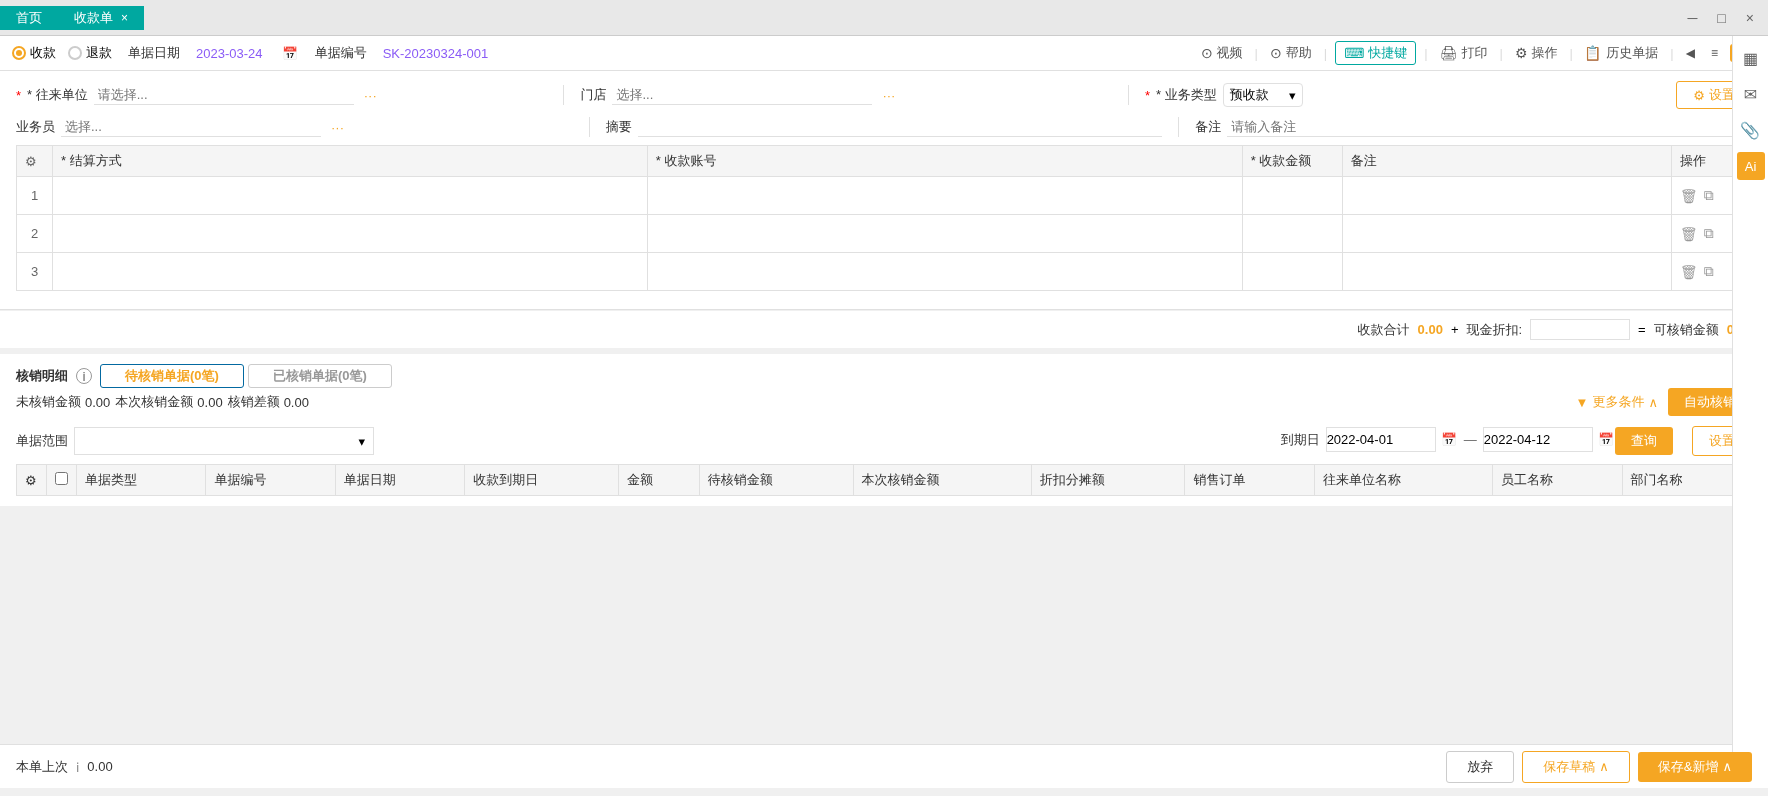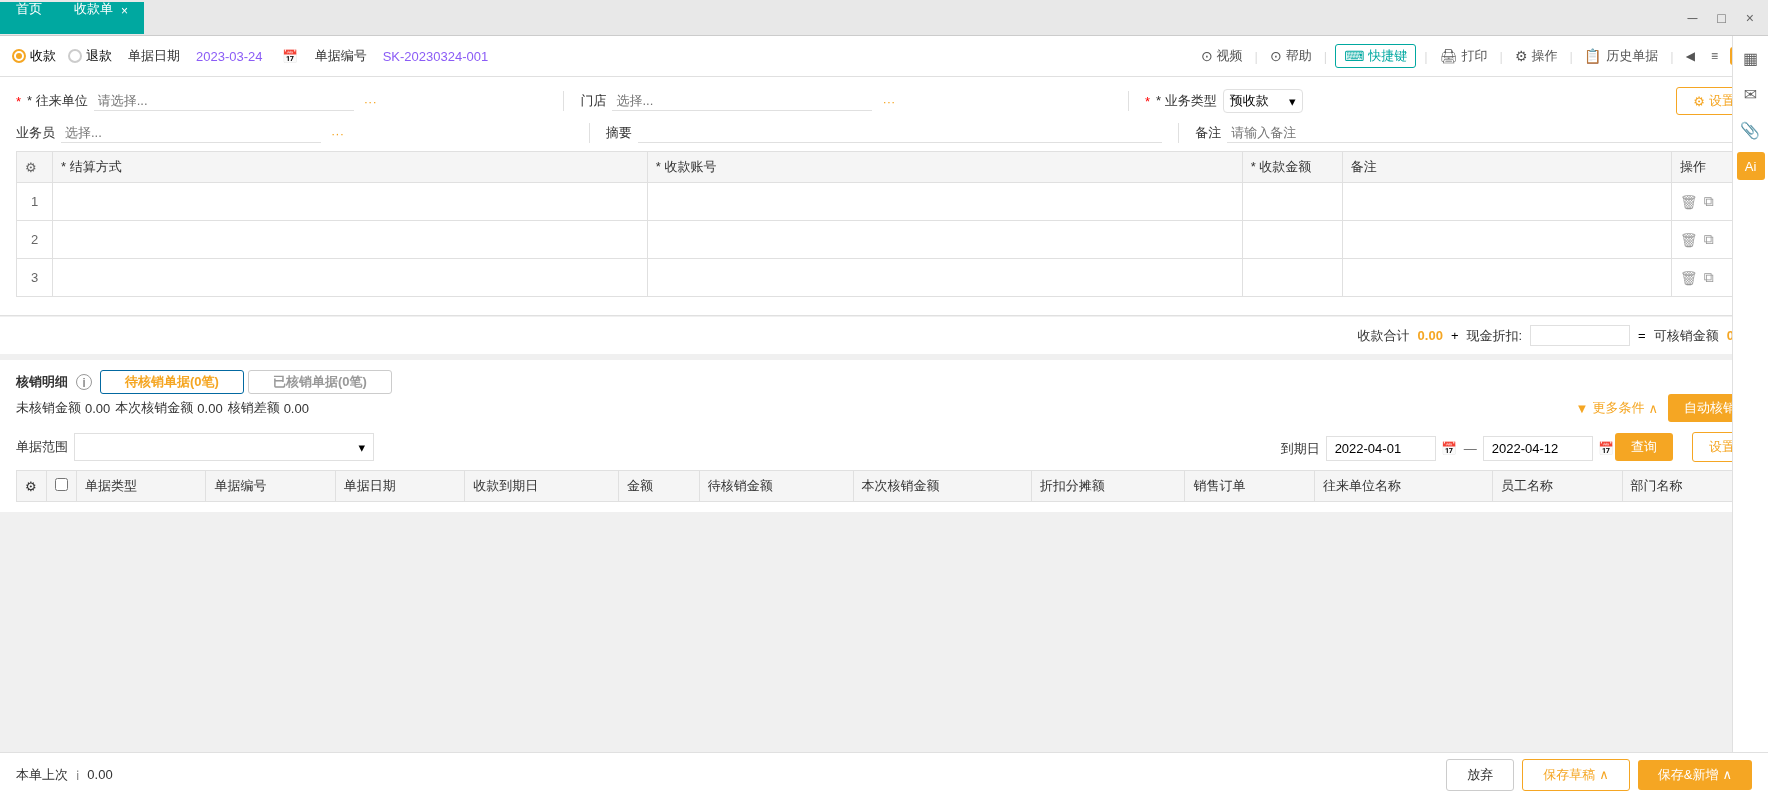--- a/index.html
+++ b/index.html
@@ -5,38 +5,38 @@
     * { box-sizing: border-box; margin: 0; padding: 0; font-family: 'Microsoft YaHei', Arial, sans-serif; font-size: 13px; }
     body { background: #f0f0f0; width: 1768px; height: 796px; overflow: hidden; }
 
     
     .tab-bar {
       display: flex; align-items: center;
       background: #e8e8e8; height: 36px;
       border-bottom: 1px solid #ccc;
     }
     .tab-item {
-      display: flex; align-items: flex-end; padding: 16px 16px;
+      display: flex; align-items: center; padding: 8px 16px;
       height: 24px; cursor: pointer; font-size: 13px; color: #333;
     }
     .tab-item.active {
       background: #00a8a0; color: #fff;
     }
     .tab-item .close-btn {
       margin-left: 8px; font-size: 12px; cursor: pointer; color: #fff;
     }
     .tab-item:not(.active) .close-btn { color: #666; }
     .tab-home { background: #00a8a0; color: #fff; }
     .tab-bar-right { margin-left: auto; display: flex; align-items: center; padding-right: 8px; gap: 8px; }
     .win-btn { cursor: pointer; font-size: 14px; color: #666; padding: 2px 6px; }
 
     
     .toolbar {
       display: flex; align-items: center;
-      background: #fff; height: 41px;
+      background: #fff; height: 35px;
       border-bottom: 1px solid #e0e0e0;
       padding: 0 12px; gap: 16px;
     }
     .radio-group { display: flex; align-items: center; gap: 12px; }
     .radio-item { display: flex; align-items: center; gap: 4px; cursor: pointer; }
     .radio-circle {
       width: 14px; height: 14px; border-radius: 50%;
       border: 2px solid #ccc; display: flex; align-items: center; justify-content: center;
     }
     .radio-circle.checked { border-color: #f5a623; }
@@ -130,30 +130,30 @@
       display: flex; align-items: center; gap: 5px;
       margin-bottom: 10px; font-size: 13px; color: #333;
     }
     .summary-item { display: flex; align-items: center; gap: 4px; }
     .summary-value { color: #333; }
 
     .filter-row {
       display: flex; align-items: center; justify-content: space-between;
       margin-bottom: 8px;
     }
-    .filter-left { display: flex; align-items: flex-end; gap: 16px; flex: 1; }
+    .filter-left { display: flex; align-items: flex-start; gap: 16px; flex: 1; }
     .filter-field { display: flex; align-items: center; gap: 6px; flex: 1; }
     .filter-select {
       border: 1px solid #e0e0e0; padding: 4px 8px;
       outline: none; flex: 1; max-width: 300px; cursor: pointer;
       display: flex; align-items: center; justify-content: space-between;
       background: #fff;
     }
     .filter-input {
-      border: 1px solid #e0e0e0; padding: 4px 8px; outline: none; width: 110px;
+      border: 1px solid #e0e0e0; padding: 4px 0; outline: none; width: 110px;
     }
     .filter-right { display: flex; align-items: center; gap: 19px; }
     .filter-btn {
       display: flex; align-items: center; gap: 4px;
       color: #f5a623; cursor: pointer; font-size: 12px;
     }
     .btn-query {
       background: #f5a623; color: #fff; border: none;
       padding: 5px 16px; cursor: pointer; border-radius: 3px;
     }
@@ -167,21 +167,21 @@
     }
 
     
     .bottom-table th { background: #f5f5f5; font-size: 12px; }
 
     
     .bottom-bar {
       display: flex; align-items: center; justify-content: space-between;
       background: #fff; padding: 8px 16px;
       border-top: 1px solid #e0e0e0;
-      position: fixed; bottom: 0; left: 0; right: 0; height: 44px;
+      position: fixed; bottom: 8px; left: 0; right: 0; height: 44px;
     }
     .bottom-left { display: flex; align-items: center; gap: 8px; color: #333; }
     .bottom-right { display: flex; align-items: center; gap: 8px; }
     .btn-abandon {
       background: #fff; color: #333; border: 1px solid #ccc;
       padding: 6px 20px; cursor: pointer; border-radius: 3px; font-size: 13px;
     }
     .btn-save-draft {
       background: #fff; color: #f5a623; border: 1px solid #f5a623;
       padding: 6px 20px; cursor: pointer; border-radius: 3px; font-size: 13px;

